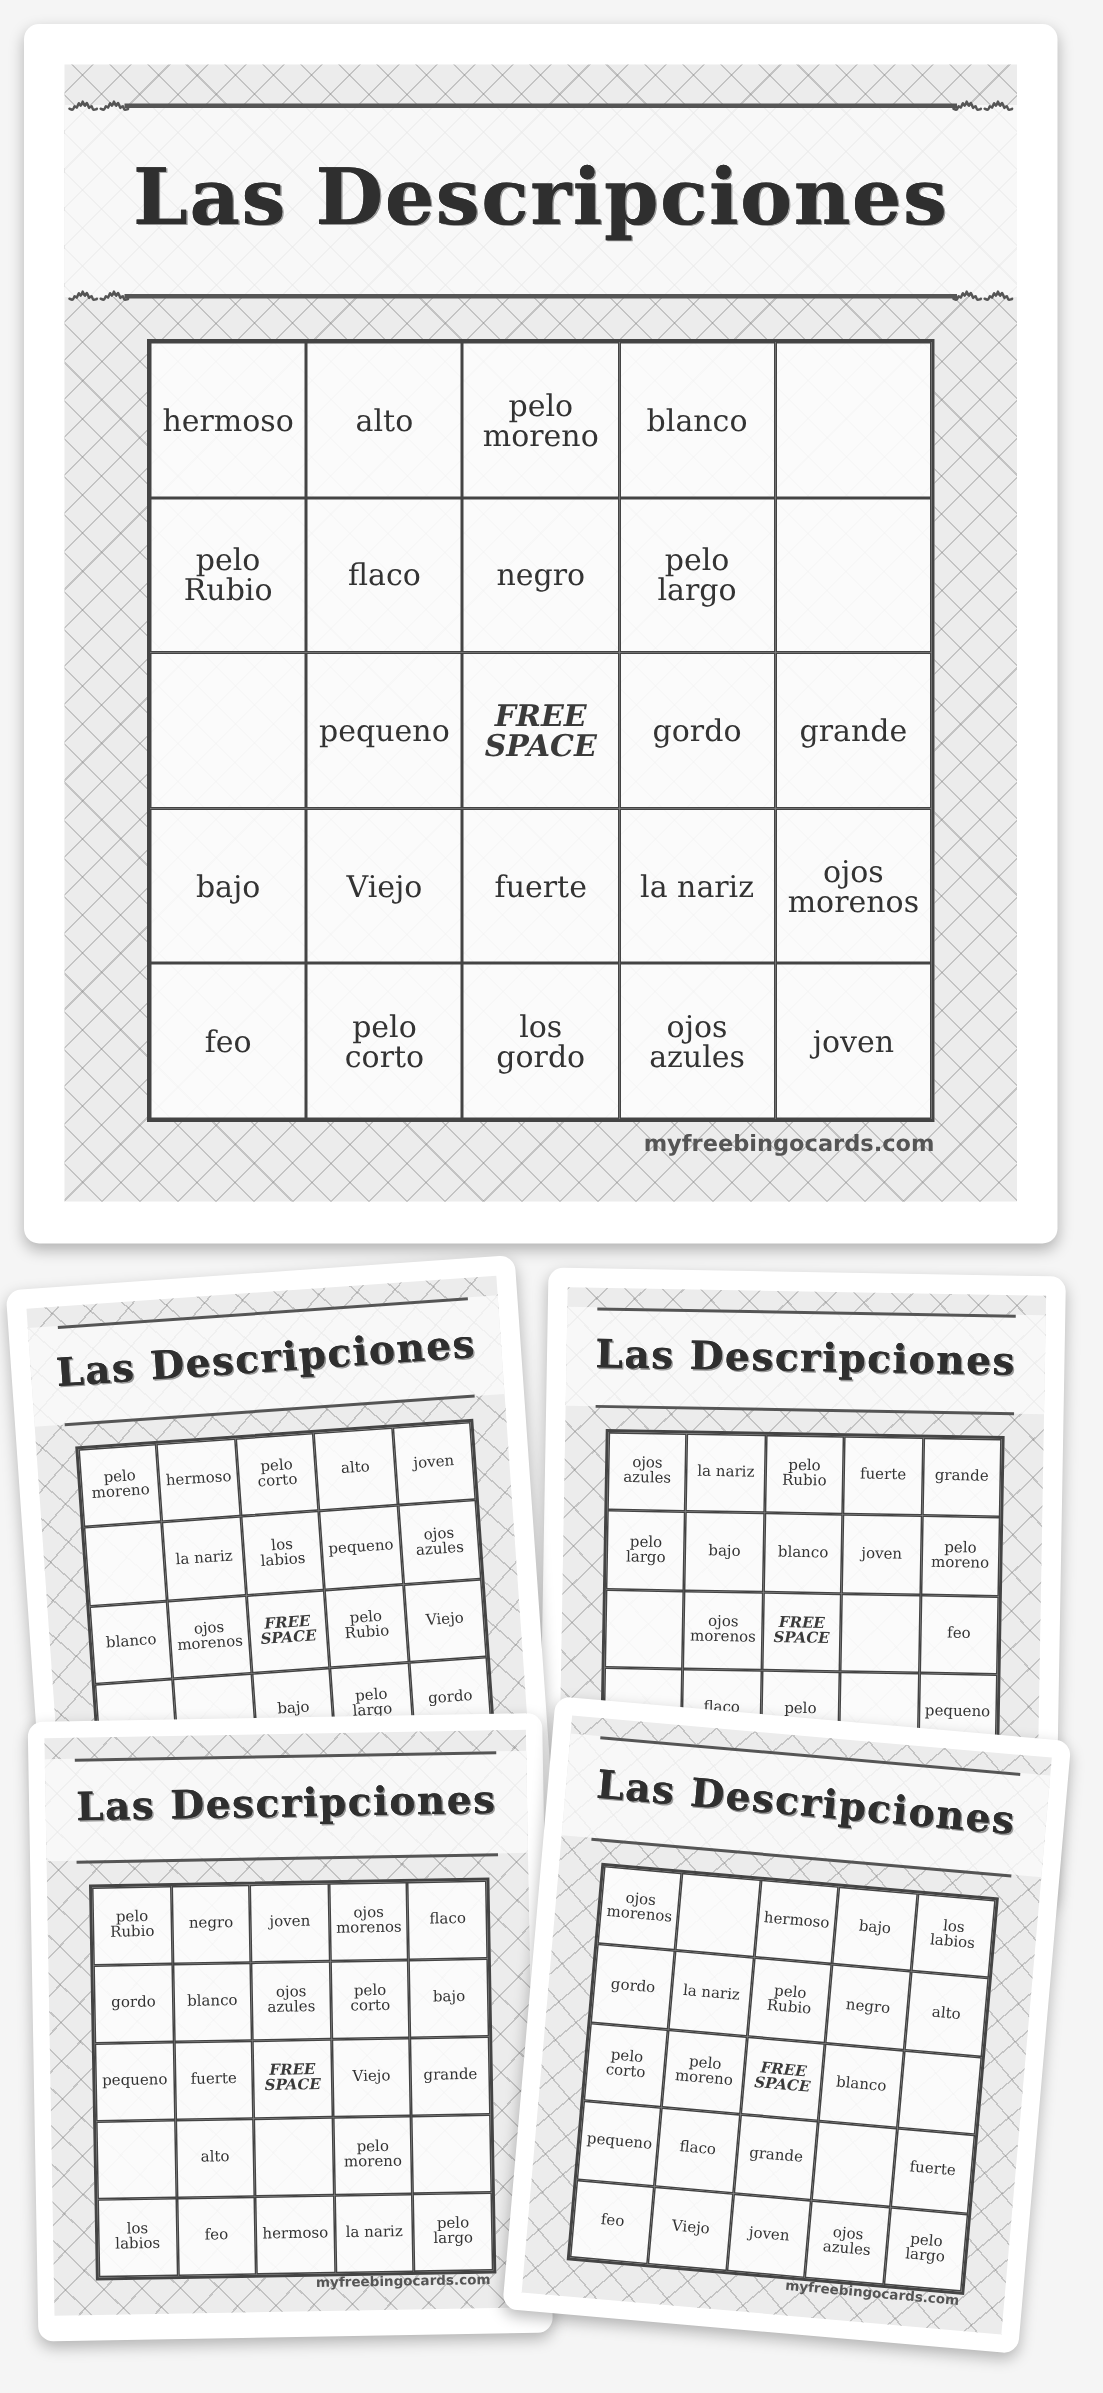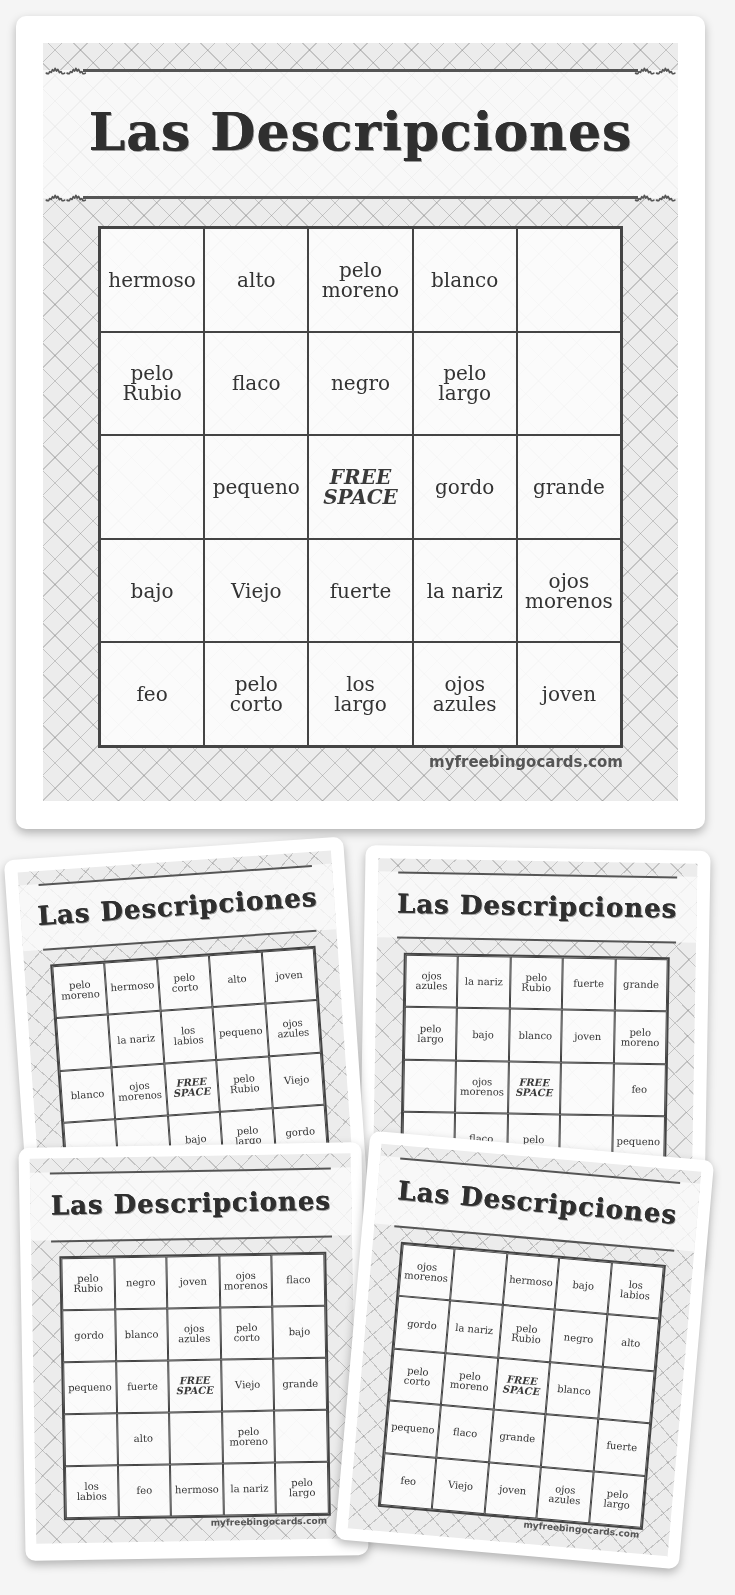--- a/index.html
+++ b/index.html
@@ -105,21 +105,21 @@
         <div class="cell">bajo</div>
         <div class="cell">Viejo</div>
         <div class="cell">fuerte</div>
         <div class="cell">la nariz</div>
         <div class="cell">ojos
 morenos</div>
         <div class="cell">feo</div>
         <div class="cell">pelo
 corto</div>
         <div class="cell">los
-largo</div>
+gordo</div>
         <div class="cell">ojos
 azules</div>
         <div class="cell">joven</div>
       </div>
 
     <div class="credit" style="right:55px; top:710px; font-size:15px;">myfreebingocards.com</div>
   </div>
 </div>
 
 <div class="card" style="left:362px; top:848px; width:345px; height:420px; transform:rotate(1deg); transform-origin:center;">

